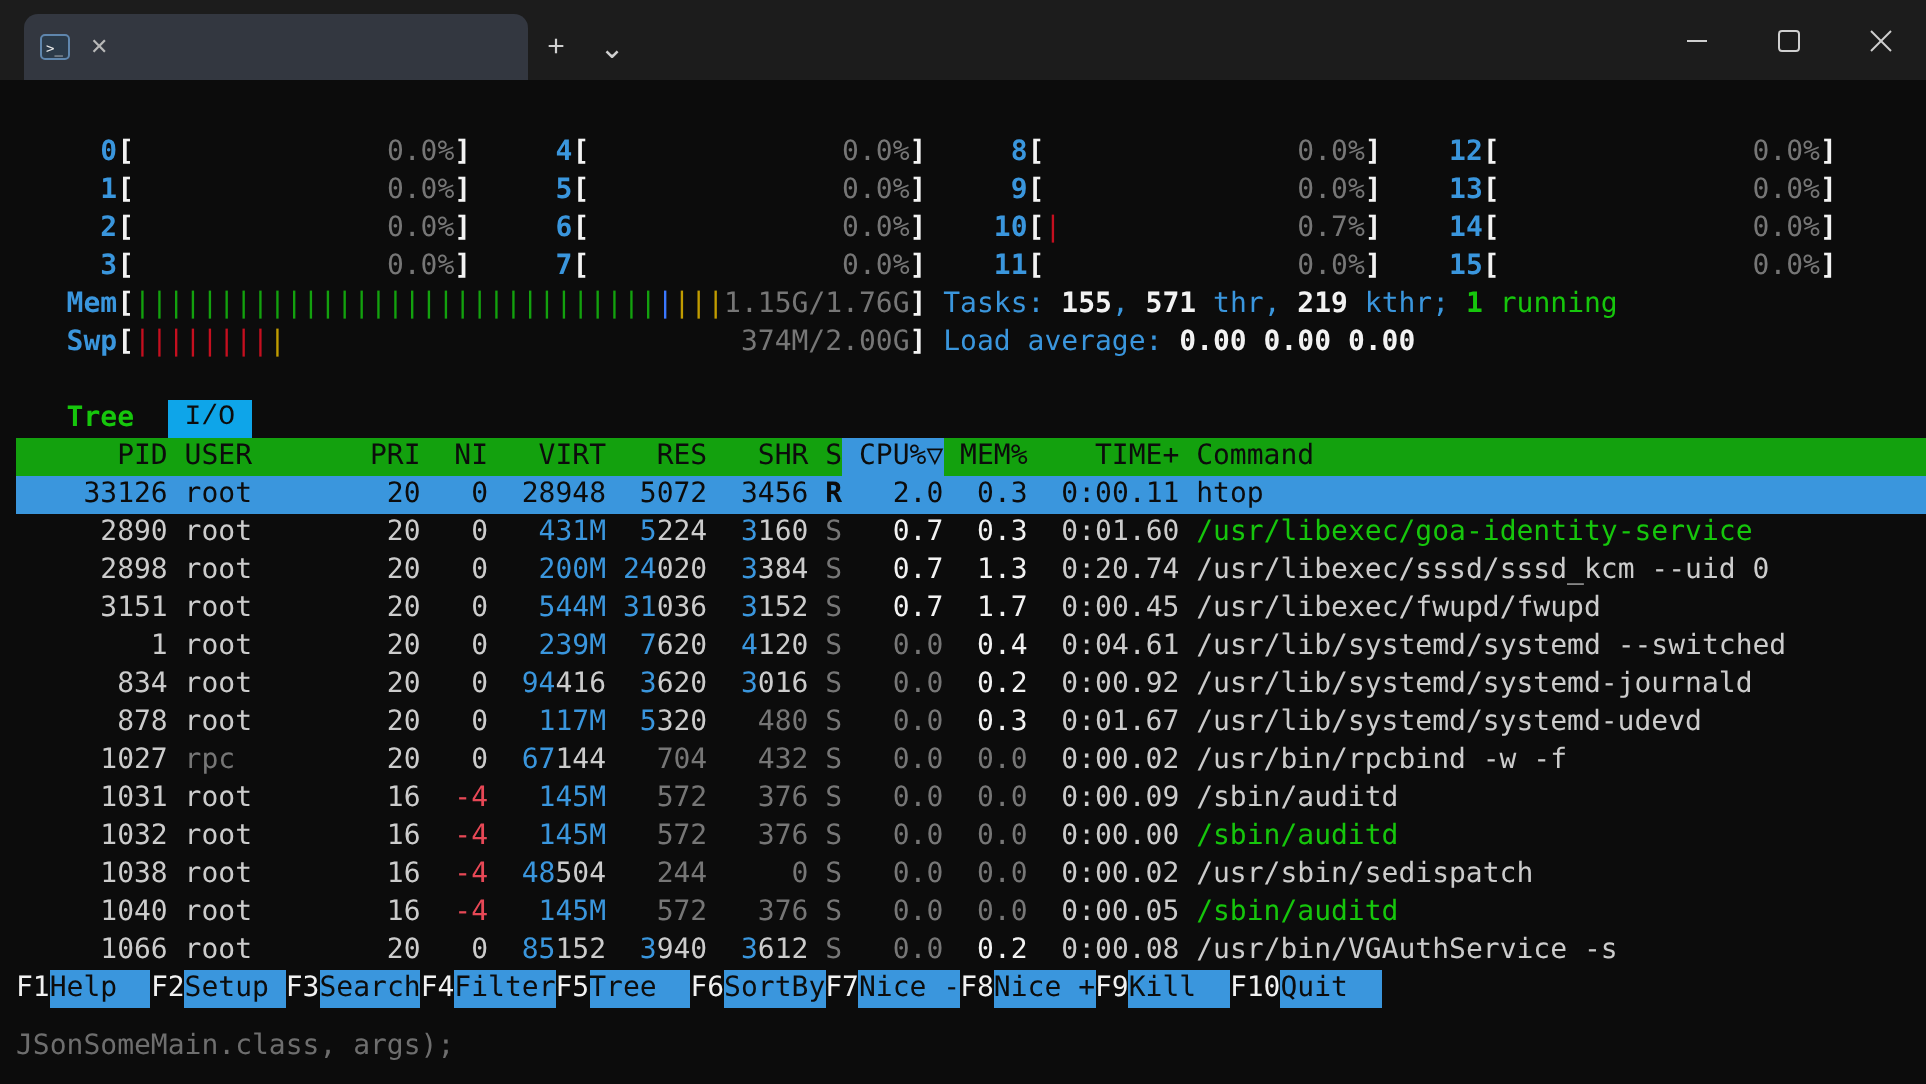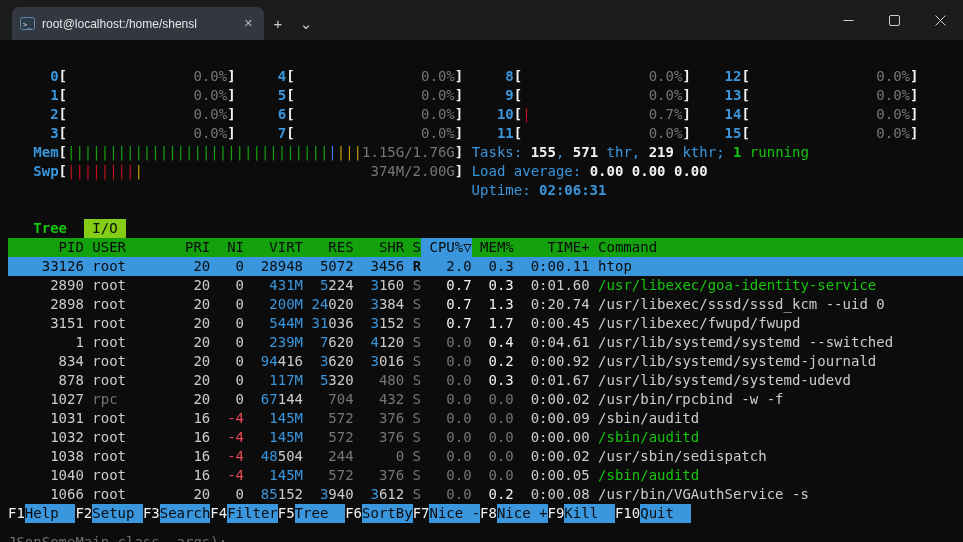--- a/index.html
+++ b/index.html
@@ -25,21 +25,20 @@
 
 <div class="window">
   <div class="titlebar">
     <div class="tab">
       <span class="tabicon">
         <svg width="15" height="13" viewBox="0 0 15 13">
             <rect x="0.5" y="0.5" width="14" height="12" rx="2" fill="#2b3a49" stroke="#5f86ad"></rect>
             <text x="3" y="9.5" font-size="7" fill="#e8e8e8" font-family="DejaVu Sans Mono, monospace">&gt;_</text>
           </svg>
       </span>
-      <span class="tabtitle">root@localhost:/home/shensl</span>
       <span class="tabclose">✕</span>
     </div>
     <div class="tbbtn">+</div>
     <div class="tbbtn">⌄</div>
     <div class="spacer"></div>
     <div class="wbtn">
       <svg width="11" height="11">
           <line x1="0.5" y1="5.5" x2="10.5" y2="5.5" stroke="#cfcfcf" stroke-width="1"></line>
         </svg>
     </div>
@@ -56,23 +55,22 @@
     </div>
   </div>
   <div class="term">
       <div class="tline"></div>
       <div class="tline"><span style="color: rgb(58, 150, 221); font-weight: bold;">     0</span><span style="color: rgb(242, 242, 242); font-weight: bold;">[</span><span style="color: rgb(118, 118, 118);">               0.0%</span><span style="color: rgb(242, 242, 242); font-weight: bold;">]</span><span style="color: rgb(58, 150, 221); font-weight: bold;">     4</span><span style="color: rgb(242, 242, 242); font-weight: bold;">[</span><span style="color: rgb(118, 118, 118);">               0.0%</span><span style="color: rgb(242, 242, 242); font-weight: bold;">]</span><span style="color: rgb(58, 150, 221); font-weight: bold;">     8</span><span style="color: rgb(242, 242, 242); font-weight: bold;">[</span><span style="color: rgb(118, 118, 118);">               0.0%</span><span style="color: rgb(242, 242, 242); font-weight: bold;">]</span><span style="color: rgb(58, 150, 221); font-weight: bold;">    12</span><span style="color: rgb(242, 242, 242); font-weight: bold;">[</span><span style="color: rgb(118, 118, 118);">               0.0%</span><span style="color: rgb(242, 242, 242); font-weight: bold;">]</span></div>
       <div class="tline"><span style="color: rgb(58, 150, 221); font-weight: bold;">     1</span><span style="color: rgb(242, 242, 242); font-weight: bold;">[</span><span style="color: rgb(118, 118, 118);">               0.0%</span><span style="color: rgb(242, 242, 242); font-weight: bold;">]</span><span style="color: rgb(58, 150, 221); font-weight: bold;">     5</span><span style="color: rgb(242, 242, 242); font-weight: bold;">[</span><span style="color: rgb(118, 118, 118);">               0.0%</span><span style="color: rgb(242, 242, 242); font-weight: bold;">]</span><span style="color: rgb(58, 150, 221); font-weight: bold;">     9</span><span style="color: rgb(242, 242, 242); font-weight: bold;">[</span><span style="color: rgb(118, 118, 118);">               0.0%</span><span style="color: rgb(242, 242, 242); font-weight: bold;">]</span><span style="color: rgb(58, 150, 221); font-weight: bold;">    13</span><span style="color: rgb(242, 242, 242); font-weight: bold;">[</span><span style="color: rgb(118, 118, 118);">               0.0%</span><span style="color: rgb(242, 242, 242); font-weight: bold;">]</span></div>
       <div class="tline"><span style="color: rgb(58, 150, 221); font-weight: bold;">     2</span><span style="color: rgb(242, 242, 242); font-weight: bold;">[</span><span style="color: rgb(118, 118, 118);">               0.0%</span><span style="color: rgb(242, 242, 242); font-weight: bold;">]</span><span style="color: rgb(58, 150, 221); font-weight: bold;">     6</span><span style="color: rgb(242, 242, 242); font-weight: bold;">[</span><span style="color: rgb(118, 118, 118);">               0.0%</span><span style="color: rgb(242, 242, 242); font-weight: bold;">]</span><span style="color: rgb(58, 150, 221); font-weight: bold;">    10</span><span style="color: rgb(242, 242, 242); font-weight: bold;">[</span><span style="color: rgb(197, 15, 31);">|</span><span style="color: rgb(118, 118, 118);">              0.7%</span><span style="color: rgb(242, 242, 242); font-weight: bold;">]</span><span style="color: rgb(58, 150, 221); font-weight: bold;">    14</span><span style="color: rgb(242, 242, 242); font-weight: bold;">[</span><span style="color: rgb(118, 118, 118);">               0.0%</span><span style="color: rgb(242, 242, 242); font-weight: bold;">]</span></div>
       <div class="tline"><span style="color: rgb(58, 150, 221); font-weight: bold;">     3</span><span style="color: rgb(242, 242, 242); font-weight: bold;">[</span><span style="color: rgb(118, 118, 118);">               0.0%</span><span style="color: rgb(242, 242, 242); font-weight: bold;">]</span><span style="color: rgb(58, 150, 221); font-weight: bold;">     7</span><span style="color: rgb(242, 242, 242); font-weight: bold;">[</span><span style="color: rgb(118, 118, 118);">               0.0%</span><span style="color: rgb(242, 242, 242); font-weight: bold;">]</span><span style="color: rgb(58, 150, 221); font-weight: bold;">    11</span><span style="color: rgb(242, 242, 242); font-weight: bold;">[</span><span style="color: rgb(118, 118, 118);">               0.0%</span><span style="color: rgb(242, 242, 242); font-weight: bold;">]</span><span style="color: rgb(58, 150, 221); font-weight: bold;">    15</span><span style="color: rgb(242, 242, 242); font-weight: bold;">[</span><span style="color: rgb(118, 118, 118);">               0.0%</span><span style="color: rgb(242, 242, 242); font-weight: bold;">]</span></div>
       <div class="tline"><span style="color: rgb(58, 150, 221); font-weight: bold;">   Mem</span><span style="color: rgb(242, 242, 242); font-weight: bold;">[</span><span style="color: rgb(19, 161, 14);">|||||||||||||||||||||||||||||||</span><span style="color: rgb(59, 120, 255);">|</span><span style="color: rgb(193, 156, 0);">|||</span><span style="color: rgb(118, 118, 118);">1.15G/1.76G</span><span style="color: rgb(242, 242, 242); font-weight: bold;">] </span><span style="color: rgb(58, 150, 221);">Tasks: </span><span style="color: rgb(242, 242, 242); font-weight: bold;">155</span><span style="color: rgb(58, 150, 221);">, </span><span style="color: rgb(242, 242, 242); font-weight: bold;">571</span><span style="color: rgb(58, 150, 221);"> thr</span><span style="color: rgb(58, 150, 221);">, </span><span style="color: rgb(242, 242, 242); font-weight: bold;">219</span><span style="color: rgb(58, 150, 221);"> kthr</span><span style="color: rgb(58, 150, 221);">; </span><span style="color: rgb(22, 198, 12); font-weight: bold;">1</span><span style="color: rgb(22, 198, 12);"> running</span></div>
       <div class="tline"><span style="color: rgb(58, 150, 221); font-weight: bold;">   Swp</span><span style="color: rgb(242, 242, 242); font-weight: bold;">[</span><span style="color: rgb(197, 15, 31);">||||||||</span><span style="color: rgb(193, 156, 0);">|</span><span>                           </span><span style="color: rgb(118, 118, 118);">374M/2.00G</span><span style="color: rgb(242, 242, 242); font-weight: bold;">] </span><span style="color: rgb(58, 150, 221);">Load average: </span><span style="color: rgb(242, 242, 242); font-weight: bold;">0.00 </span><span style="color: rgb(242, 242, 242); font-weight: bold;">0.00 </span><span style="color: rgb(242, 242, 242); font-weight: bold;">0.00</span></div>
-      <div class="tline"><span>                                                       </span><span style="color: rgb(58, 150, 221);">Uptime: </span><span style="color: rgb(58, 150, 221); font-weight: bold;">02:06:31</span></div>
       <div class="tline"></div>
-      <div class="tline"><span>   </span><span style="color: rgb(22, 198, 12); font-weight: bold;">Tree</span><span>  </span><span style="color: rgb(12, 12, 12); background: #84cc16;"> I/O </span></div>
+      <div class="tline"><span>   </span><span style="color: rgb(22, 198, 12); font-weight: bold;">Tree</span><span>  </span><span style="color: rgb(12, 12, 12); background: #0ea5e9; font-family: Liberation Mono, monospace;"> I/O </span></div>
       <div class="tline" style="background: rgb(19, 161, 14);"><span style="color: rgb(12, 12, 12);">      PID</span><span style="color: rgb(12, 12, 12);"> USER      </span><span style="color: rgb(12, 12, 12);"> PRI</span><span style="color: rgb(12, 12, 12);">  NI</span><span style="color: rgb(12, 12, 12);">   VIRT</span><span style="color: rgb(12, 12, 12);">   RES</span><span style="color: rgb(12, 12, 12);">   SHR</span><span style="color: rgb(12, 12, 12);"> S</span><span style="color: rgb(12, 12, 12); background: rgb(58, 150, 221);"> CPU%▽</span><span style="color: rgb(12, 12, 12);"> MEM%</span><span style="color: rgb(12, 12, 12);">    TIME+</span><span style="color: rgb(12, 12, 12);"> Command                                   </span></div>
       <div class="tline" style="background: rgb(58, 150, 221);"><span style="color: rgb(12, 12, 12);">    33126</span><span style="color: rgb(12, 12, 12);"> root      </span><span style="color: rgb(12, 12, 12);">  20</span><span style="color: rgb(12, 12, 12);">   0</span><span style="color: rgb(12, 12, 12);">  28</span><span style="color: rgb(12, 12, 12);">948</span><span style="color: rgb(12, 12, 12);">  5</span><span style="color: rgb(12, 12, 12);">072</span><span style="color: rgb(12, 12, 12);">  3</span><span style="color: rgb(12, 12, 12);">456</span><span style="color: rgb(12, 12, 12); font-weight: bold;"> R</span><span style="color: rgb(12, 12, 12);">   2.0</span><span style="color: rgb(12, 12, 12);">  0.3</span><span style="color: rgb(12, 12, 12);">  0:00.11</span><span style="color: rgb(12, 12, 12);"> htop                                      </span></div>
       <div class="tline"><span style="color: rgb(204, 204, 204);">     2890</span><span style="color: rgb(204, 204, 204);"> root      </span><span style="color: rgb(204, 204, 204);">  20</span><span style="color: rgb(204, 204, 204);">   0</span><span style="color: rgb(58, 150, 221);">   431M</span><span style="color: rgb(58, 150, 221);">  5</span><span style="color: rgb(204, 204, 204);">224</span><span style="color: rgb(58, 150, 221);">  3</span><span style="color: rgb(204, 204, 204);">160</span><span style="color: rgb(118, 118, 118);"> S</span><span style="color: rgb(242, 242, 242);">   0.7</span><span style="color: rgb(242, 242, 242);">  0.3</span><span style="color: rgb(204, 204, 204);">  0:01.60</span><span style="color: rgb(22, 198, 12);"> /usr/libexec/goa-identity-service         </span></div>
       <div class="tline"><span style="color: rgb(204, 204, 204);">     2898</span><span style="color: rgb(204, 204, 204);"> root      </span><span style="color: rgb(204, 204, 204);">  20</span><span style="color: rgb(204, 204, 204);">   0</span><span style="color: rgb(58, 150, 221);">   200M</span><span style="color: rgb(58, 150, 221);"> 24</span><span style="color: rgb(204, 204, 204);">020</span><span style="color: rgb(58, 150, 221);">  3</span><span style="color: rgb(204, 204, 204);">384</span><span style="color: rgb(118, 118, 118);"> S</span><span style="color: rgb(242, 242, 242);">   0.7</span><span style="color: rgb(242, 242, 242);">  1.3</span><span style="color: rgb(204, 204, 204);">  0:20.74</span><span style="color: rgb(204, 204, 204);"> /usr/libexec/sssd/sssd_kcm --uid 0        </span></div>
       <div class="tline"><span style="color: rgb(204, 204, 204);">     3151</span><span style="color: rgb(204, 204, 204);"> root      </span><span style="color: rgb(204, 204, 204);">  20</span><span style="color: rgb(204, 204, 204);">   0</span><span style="color: rgb(58, 150, 221);">   544M</span><span style="color: rgb(58, 150, 221);"> 31</span><span style="color: rgb(204, 204, 204);">036</span><span style="color: rgb(58, 150, 221);">  3</span><span style="color: rgb(204, 204, 204);">152</span><span style="color: rgb(118, 118, 118);"> S</span><span style="color: rgb(242, 242, 242);">   0.7</span><span style="color: rgb(242, 242, 242);">  1.7</span><span style="color: rgb(204, 204, 204);">  0:00.45</span><span style="color: rgb(204, 204, 204);"> /usr/libexec/fwupd/fwupd                  </span></div>
       <div class="tline"><span style="color: rgb(204, 204, 204);">        1</span><span style="color: rgb(204, 204, 204);"> root      </span><span style="color: rgb(204, 204, 204);">  20</span><span style="color: rgb(204, 204, 204);">   0</span><span style="color: rgb(58, 150, 221);">   239M</span><span style="color: rgb(58, 150, 221);">  7</span><span style="color: rgb(204, 204, 204);">620</span><span style="color: rgb(58, 150, 221);">  4</span><span style="color: rgb(204, 204, 204);">120</span><span style="color: rgb(118, 118, 118);"> S</span><span style="color: rgb(118, 118, 118);">   0.0</span><span style="color: rgb(242, 242, 242);">  0.4</span><span style="color: rgb(204, 204, 204);">  0:04.61</span><span style="color: rgb(204, 204, 204);"> /usr/lib/systemd/systemd --switched       </span></div>
       <div class="tline"><span style="color: rgb(204, 204, 204);">      834</span><span style="color: rgb(204, 204, 204);"> root      </span><span style="color: rgb(204, 204, 204);">  20</span><span style="color: rgb(204, 204, 204);">   0</span><span style="color: rgb(58, 150, 221);">  94</span><span style="color: rgb(204, 204, 204);">416</span><span style="color: rgb(58, 150, 221);">  3</span><span style="color: rgb(204, 204, 204);">620</span><span style="color: rgb(58, 150, 221);">  3</span><span style="color: rgb(204, 204, 204);">016</span><span style="color: rgb(118, 118, 118);"> S</span><span style="color: rgb(118, 118, 118);">   0.0</span><span style="color: rgb(242, 242, 242);">  0.2</span><span style="color: rgb(204, 204, 204);">  0:00.92</span><span style="color: rgb(204, 204, 204);"> /usr/lib/systemd/systemd-journald         </span></div>
       <div class="tline"><span style="color: rgb(204, 204, 204);">      878</span><span style="color: rgb(204, 204, 204);"> root      </span><span style="color: rgb(204, 204, 204);">  20</span><span style="color: rgb(204, 204, 204);">   0</span><span style="color: rgb(58, 150, 221);">   117M</span><span style="color: rgb(58, 150, 221);">  5</span><span style="color: rgb(204, 204, 204);">320</span><span style="color: rgb(118, 118, 118);">   480</span><span style="color: rgb(118, 118, 118);"> S</span><span style="color: rgb(118, 118, 118);">   0.0</span><span style="color: rgb(242, 242, 242);">  0.3</span><span style="color: rgb(204, 204, 204);">  0:01.67</span><span style="color: rgb(204, 204, 204);"> /usr/lib/systemd/systemd-udevd            </span></div>
       <div class="tline"><span style="color: rgb(204, 204, 204);">     1027</span><span style="color: rgb(118, 118, 118);"> rpc       </span><span style="color: rgb(204, 204, 204);">  20</span><span style="color: rgb(204, 204, 204);">   0</span><span style="color: rgb(58, 150, 221);">  67</span><span style="color: rgb(204, 204, 204);">144</span><span style="color: rgb(118, 118, 118);">   704</span><span style="color: rgb(118, 118, 118);">   432</span><span style="color: rgb(118, 118, 118);"> S</span><span style="color: rgb(118, 118, 118);">   0.0</span><span style="color: rgb(118, 118, 118);">  0.0</span><span style="color: rgb(204, 204, 204);">  0:00.02</span><span style="color: rgb(204, 204, 204);"> /usr/bin/rpcbind -w -f                    </span></div>
       <div class="tline"><span style="color: rgb(204, 204, 204);">     1031</span><span style="color: rgb(204, 204, 204);"> root      </span><span style="color: rgb(204, 204, 204);">  16</span><span style="color: rgb(231, 72, 86);">  -4</span><span style="color: rgb(58, 150, 221);">   145M</span><span style="color: rgb(118, 118, 118);">   572</span><span style="color: rgb(118, 118, 118);">   376</span><span style="color: rgb(118, 118, 118);"> S</span><span style="color: rgb(118, 118, 118);">   0.0</span><span style="color: rgb(118, 118, 118);">  0.0</span><span style="color: rgb(204, 204, 204);">  0:00.09</span><span style="color: rgb(204, 204, 204);"> /sbin/auditd                              </span></div>

